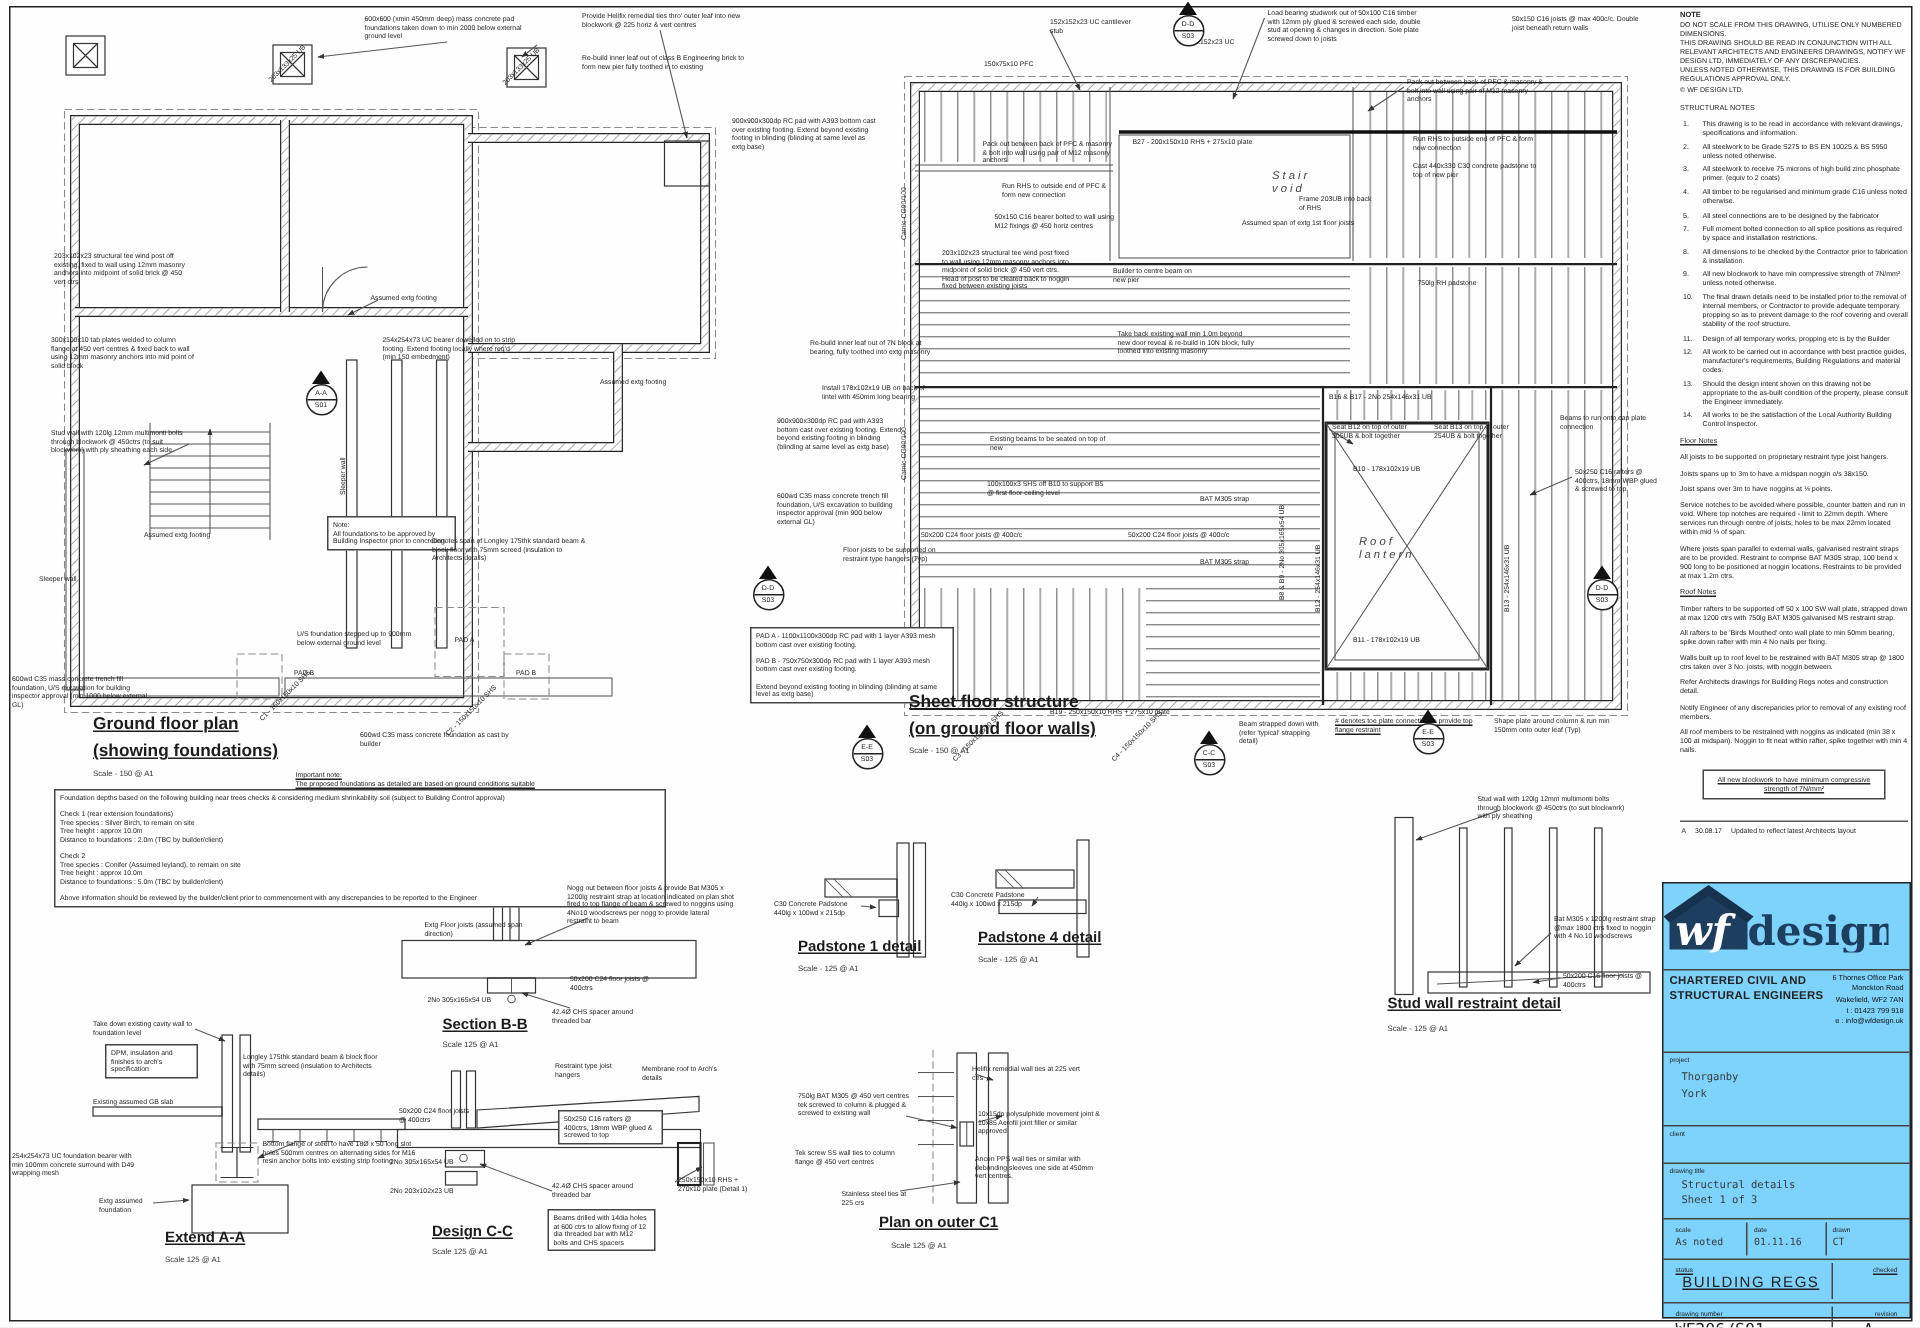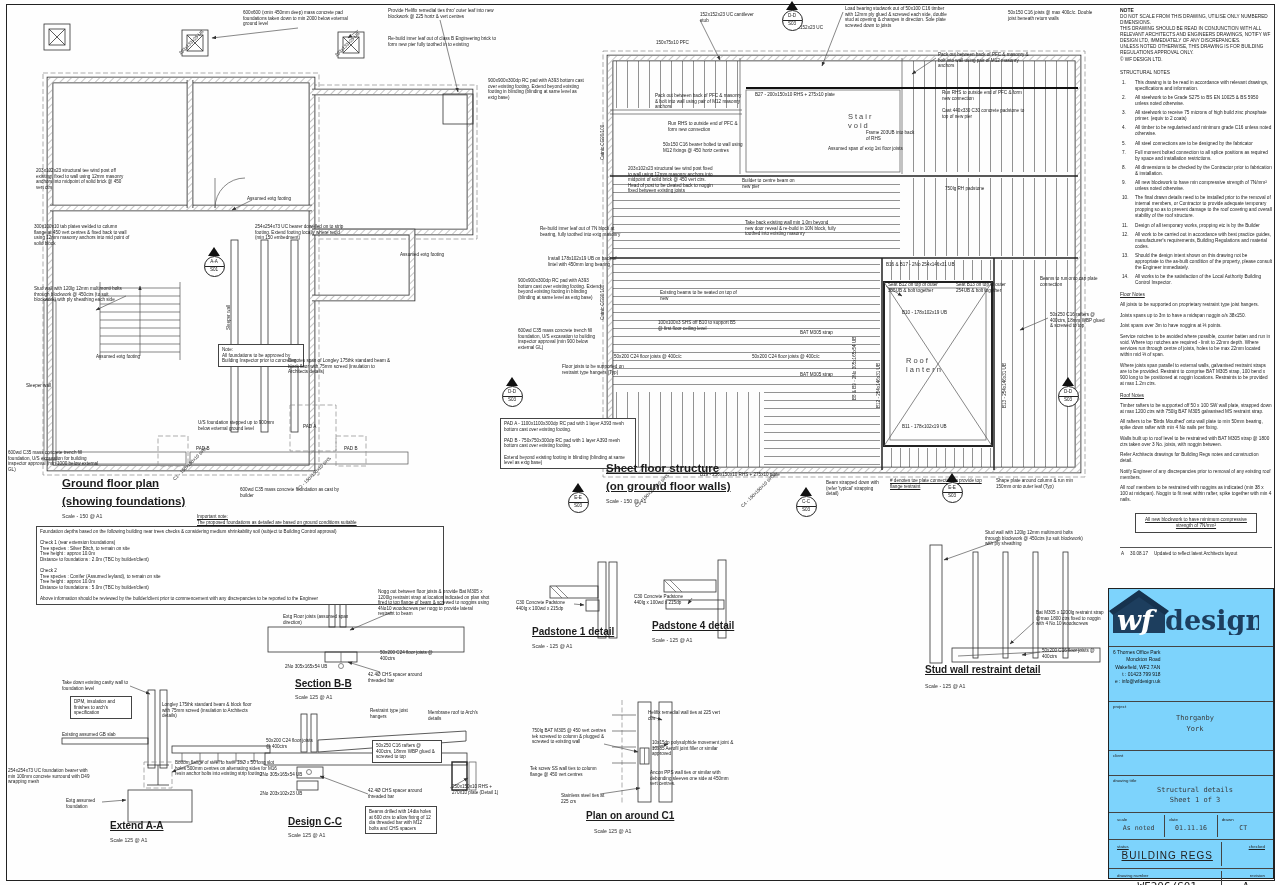--- a/index.html
+++ b/index.html
@@ -14,21 +14,21 @@
   .wb{stroke:#222;stroke-width:6.6;fill:none}
   .ww{stroke:#fff;stroke-width:5;fill:none}
   .wh{stroke:url(#h45);stroke-width:5;fill:none}
   #ann-layer,#mk-layer{position:absolute;left:0;top:0;width:1280px;height:885px;}
   .ann{position:absolute;font-size:4.6px;line-height:1.22;color:#1c1c1c;white-space:pre-line;transform-origin:0 0;}
   .ann.bx{border:.7px solid #444;background:#fff;padding:2px 3px;}
   .ann.u{text-decoration:underline;}
   .ann.ttl{font-size:10px;font-weight:bold;text-decoration:underline;white-space:nowrap;}
   .ann.ptl{font-size:11.5px;font-weight:bold;text-decoration:underline;white-space:nowrap;}
   .ann.sc{font-size:5.2px;color:#333;white-space:nowrap;}
-  .ann.big{font-size:7.5px;letter-spacing:2px;color:#444;}
+  .ann.big{font-size:7.5px;letter-spacing:2px;color:#444;font-style:italic;}
   .mk{position:absolute;transform:translate(-50%,-50%);width:22px;text-align:center;}
   .mk .tri{width:0;height:0;border-left:6px solid transparent;border-right:6px solid transparent;border-bottom:9px solid #111;margin:0 auto;}
   .mk .cir{width:19px;height:19px;border:1px solid #222;border-radius:50%;background:#fff;margin:0 auto;display:flex;flex-direction:column;justify-content:center;}
   .mk .cir span{display:block;font-size:4.6px;line-height:1.5;}
   .mk .cir span:last-child{border-top:.8px solid #222;}
   .notes-col{position:absolute;left:1120px;top:7px;width:152px;font-size:4.7px;line-height:1.28;}
   .nt{font-size:5px;font-weight:bold;margin-bottom:1px;}
   .nb{white-space:pre-line;margin-bottom:7px;}
   .nt2{font-size:4.8px;margin:6px 0 4px 0;}
   .nt2.u{text-decoration:underline;}
@@ -39,21 +39,21 @@
   .blk-box{border:.8px solid #444;background:#fff;width:112px;margin:10px auto 0 auto;padding:3px 4px;text-align:center;text-decoration:underline;}
   .rev-row{display:flex;gap:6px;border-top:.8px solid #555;margin-top:14px;padding:3px 1px 2px 1px;font-size:4.6px;}
   .tb{position:absolute;left:1108px;top:588px;width:164px;height:289px;border:1.4px solid #222;background:#7dd3fc;font-size:4.6px;}
   .tb .row{border-top:.9px solid #444;padding:2px 4px;position:relative;}
   .tb .row:first-child{border-top:none;}
   .tb .lbl{font-size:4.4px;color:#222;}
   .tb .logo-row{height:53px;display:flex;align-items:center;justify-content:center;}
   .tb .firm-row{display:flex;height:50px;}
   .firm{font-size:7.6px;font-weight:bold;line-height:1.35;letter-spacing:.2px;flex:1;}
   .addr{font-size:4.9px;text-align:right;line-height:1.5;white-space:pre-line;color:#111;}
-  .val{font-family:"DejaVu Sans Mono",monospace;color:#3a3a3a;text-align:center;}
+  .val{font-family:"DejaVu Sans Mono",monospace;color:#3a3a3a;}
   .proj-row{height:44px;} .proj-row .val{font-size:7px;white-space:pre-line;margin:4px 0 0 8px;line-height:1.5;}
   .cli-row{height:20px;}
   .dt-row{height:32px;} .dt-row .val{font-size:7px;white-space:pre-line;margin:2px 0 0 8px;line-height:1.45;}
   .tri-row{display:flex;height:22px;padding:0;}
   .tri-row>div{flex:1;padding:2px 4px;}
   .tri-row>div+div{border-left:.9px solid #444;}
   .tri-row .val{font-size:6.6px;margin-top:2px;}
   .st-row{display:flex;height:24px;padding:0;text-decoration:underline;}
   .st-row .stc{flex:2.6;padding:2px 4px;}
   .st-row .stc .val{font-size:10px;letter-spacing:1px;text-align:center;color:#222;font-family:"Liberation Sans",sans-serif;margin-top:1px;}
@@ -419,21 +419,21 @@
       <div class="ann sc" style="left: 532px; top: 643px;">Scale - 125 @ A1</div>
       <div class="ann" style="left: 634px; top: 594px; width: 58px;">C30 Concrete Padstone 440lg x 100wd x 215dp</div>
       <div class="ann ttl" style="left: 652px; top: 620px;">Padstone 4 detail</div>
       <div class="ann sc" style="left: 652px; top: 637px;">Scale - 125 @ A1</div>
       <div class="ann" style="left: 648px; top: 710px; width: 72px;">Helifix remedial wall ties at 225 vert ctrs</div>
       <div class="ann" style="left: 532px; top: 728px; width: 74px;">750lg BAT M305 @ 450 vert centres tek screwed to column &amp; plugged &amp; screwed to existing wall</div>
       <div class="ann" style="left: 652px; top: 740px; width: 82px;">10x15dp polysulphide movement joint &amp; 10x85 Aerofil joint filler or similar approved</div>
       <div class="ann" style="left: 530px; top: 766px; width: 70px;">Tek screw SS wall ties to column flange @ 450 vert centres</div>
       <div class="ann" style="left: 650px; top: 770px; width: 84px;">Ancon PPS wall ties or similar with debonding sleeves one side at 450mm vert centres.</div>
       <div class="ann" style="left: 561px; top: 793px; width: 50px;">Stainless steel ties at 225 crs</div>
-      <div class="ann ttl" style="left: 586px; top: 810px;">Plan on around C1</div>
+      <div class="ann ttl" style="left: 586px; top: 810px;">Plan on outer C1</div>
       <div class="ann sc" style="left: 594px; top: 828px;">Scale 125 @ A1</div>
       <div class="ann" style="left: 985px; top: 530px; width: 98px;">Stud wall with 120lg 12mm multimonti bolts through blockwork @ 450ctrs (to suit blockwork) with ply sheathing</div>
       <div class="ann" style="left: 1036px; top: 610px; width: 70px;">Bat M305 x 1200lg restraint strap @max 1800 ctrs fixed to noggin with 4 No.10 woodscrews</div>
       <div class="ann" style="left: 1042px; top: 648px; width: 58px;">50x200 C16 floor joists @ 400ctrs</div>
       <div class="ann ttl" style="left: 925px; top: 664px;">Stud wall restraint detail</div>
       <div class="ann sc" style="left: 925px; top: 683px;">Scale - 125 @ A1</div>
     </div>
   <div id="mk-layer">
       <div class="mk" style="left: 214px; top: 262px;">
         <div class="tri"></div>
@@ -575,20 +575,21 @@
   <div class="tb">
     <div class="row logo-row">
       <svg width="150" height="46" viewBox="0 0 150 46">
         <polygon points="4,20 30,3 56,20 56,44 4,44" fill="#1d3e5e"></polygon>
         <polygon points="0,22 30,1 60,22 56,26 30,8 4,26" fill="#16324e"></polygon>
         <text x="8" y="41" font-family="DejaVu Serif, serif" font-style="italic" font-weight="bold" font-size="28" fill="#ffffff">wf</text>
         <text x="56" y="41" class="logo-design" font-size="27">design</text>
       </svg>
     </div>
     <div class="row firm-row">
+      <div class="firm">CHARTERED CIVIL AND STRUCTURAL ENGINEERS</div>
       <div class="addr">6 Thornes Office Park
 Monckton Road
 Wakefield, WF2 7AN
 t : 01423 799 918
 e : info@wfdesign.uk</div>
     </div>
     <div class="row proj-row">
       <span class="lbl">project</span>
       <div class="val">Thorganby
 York</div>

